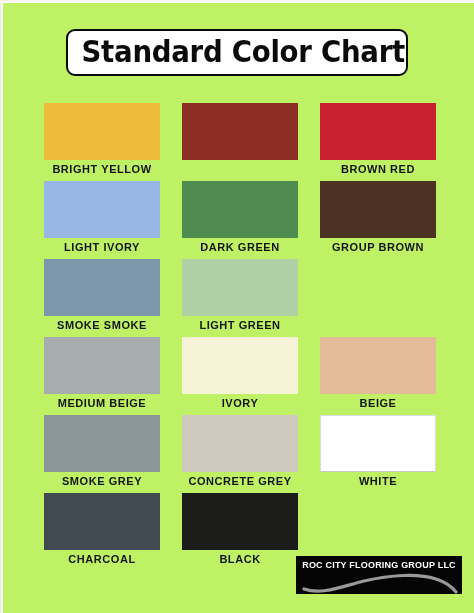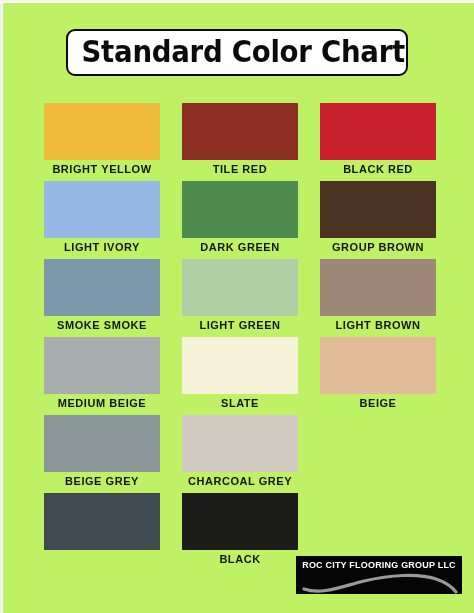--- a/index.html
+++ b/index.html
@@ -149,25 +149,24 @@
   </div>
 
   <div class="grid" id="swatch-grid">
       <div class="row">
         <div class="cell">
           <div class="swatch" style="background-color: rgb(239, 187, 58);"></div>
           <div class="caption">BRIGHT YELLOW</div>
         </div>
         <div class="cell">
           <div class="swatch" style="background-color: rgb(140, 46, 35);"></div>
-          <div class="caption">TILE RED</div>
         </div>
         <div class="cell">
           <div class="swatch" style="background-color: rgb(200, 32, 47);"></div>
-          <div class="caption">BLACK RED</div>
+          <div class="caption">BROWN RED</div>
         </div>
       </div>
       <div class="row">
         <div class="cell">
           <div class="swatch" style="background-color: rgb(151, 184, 228);"></div>
           <div class="caption">LIGHT IVORY</div>
         </div>
         <div class="cell">
           <div class="swatch" style="background-color: rgb(79, 139, 79);"></div>
           <div class="caption">DARK GREEN</div>
@@ -179,52 +178,53 @@
       </div>
       <div class="row">
         <div class="cell">
           <div class="swatch" style="background-color: rgb(125, 151, 171);"></div>
           <div class="caption">SMOKE SMOKE</div>
         </div>
         <div class="cell">
           <div class="swatch" style="background-color: rgb(175, 207, 165);"></div>
           <div class="caption">LIGHT GREEN</div>
         </div>
-        <div class="cell">
-          <div class="swatch" style="background-color: rgb(160, 136, 120);"></div>
-          <div class="caption">LIGHT BROWN</div>
-        </div>
       </div>
       <div class="row">
         <div class="cell">
           <div class="swatch" style="background-color: rgb(167, 172, 172);"></div>
           <div class="caption">MEDIUM BEIGE</div>
         </div>
         <div class="cell">
           <div class="swatch" style="background-color: rgb(245, 242, 216);"></div>
-          <div class="caption">SLATE</div>
+          <div class="caption">IVORY</div>
         </div>
         <div class="cell">
           <div class="swatch" style="background-color: rgb(226, 188, 152);"></div>
           <div class="caption">BEIGE</div>
         </div>
       </div>
       <div class="row">
         <div class="cell">
           <div class="swatch" style="background-color: rgb(139, 150, 153);"></div>
-          <div class="caption">BEIGE GREY</div>
+          <div class="caption">SMOKE GREY</div>
         </div>
         <div class="cell">
           <div class="swatch" style="background-color: rgb(207, 201, 192);"></div>
-          <div class="caption">CHARCOAL GREY</div>
+          <div class="caption">CONCRETE GREY</div>
+        </div>
+        <div class="cell">
+          <div class="swatch bordered" style="background-color: rgb(255, 255, 255);"></div>
+          <div class="caption">WHITE</div>
         </div>
       </div>
       <div class="row">
         <div class="cell">
           <div class="swatch" style="background-color: rgb(65, 74, 80);"></div>
+          <div class="caption">CHARCOAL</div>
         </div>
         <div class="cell">
           <div class="swatch" style="background-color: rgb(28, 28, 26);"></div>
           <div class="caption">BLACK</div>
         </div>
         <div class="cell empty">
           <div class="swatch"></div>
           <div class="caption">&nbsp;</div>
         </div>
       </div>

